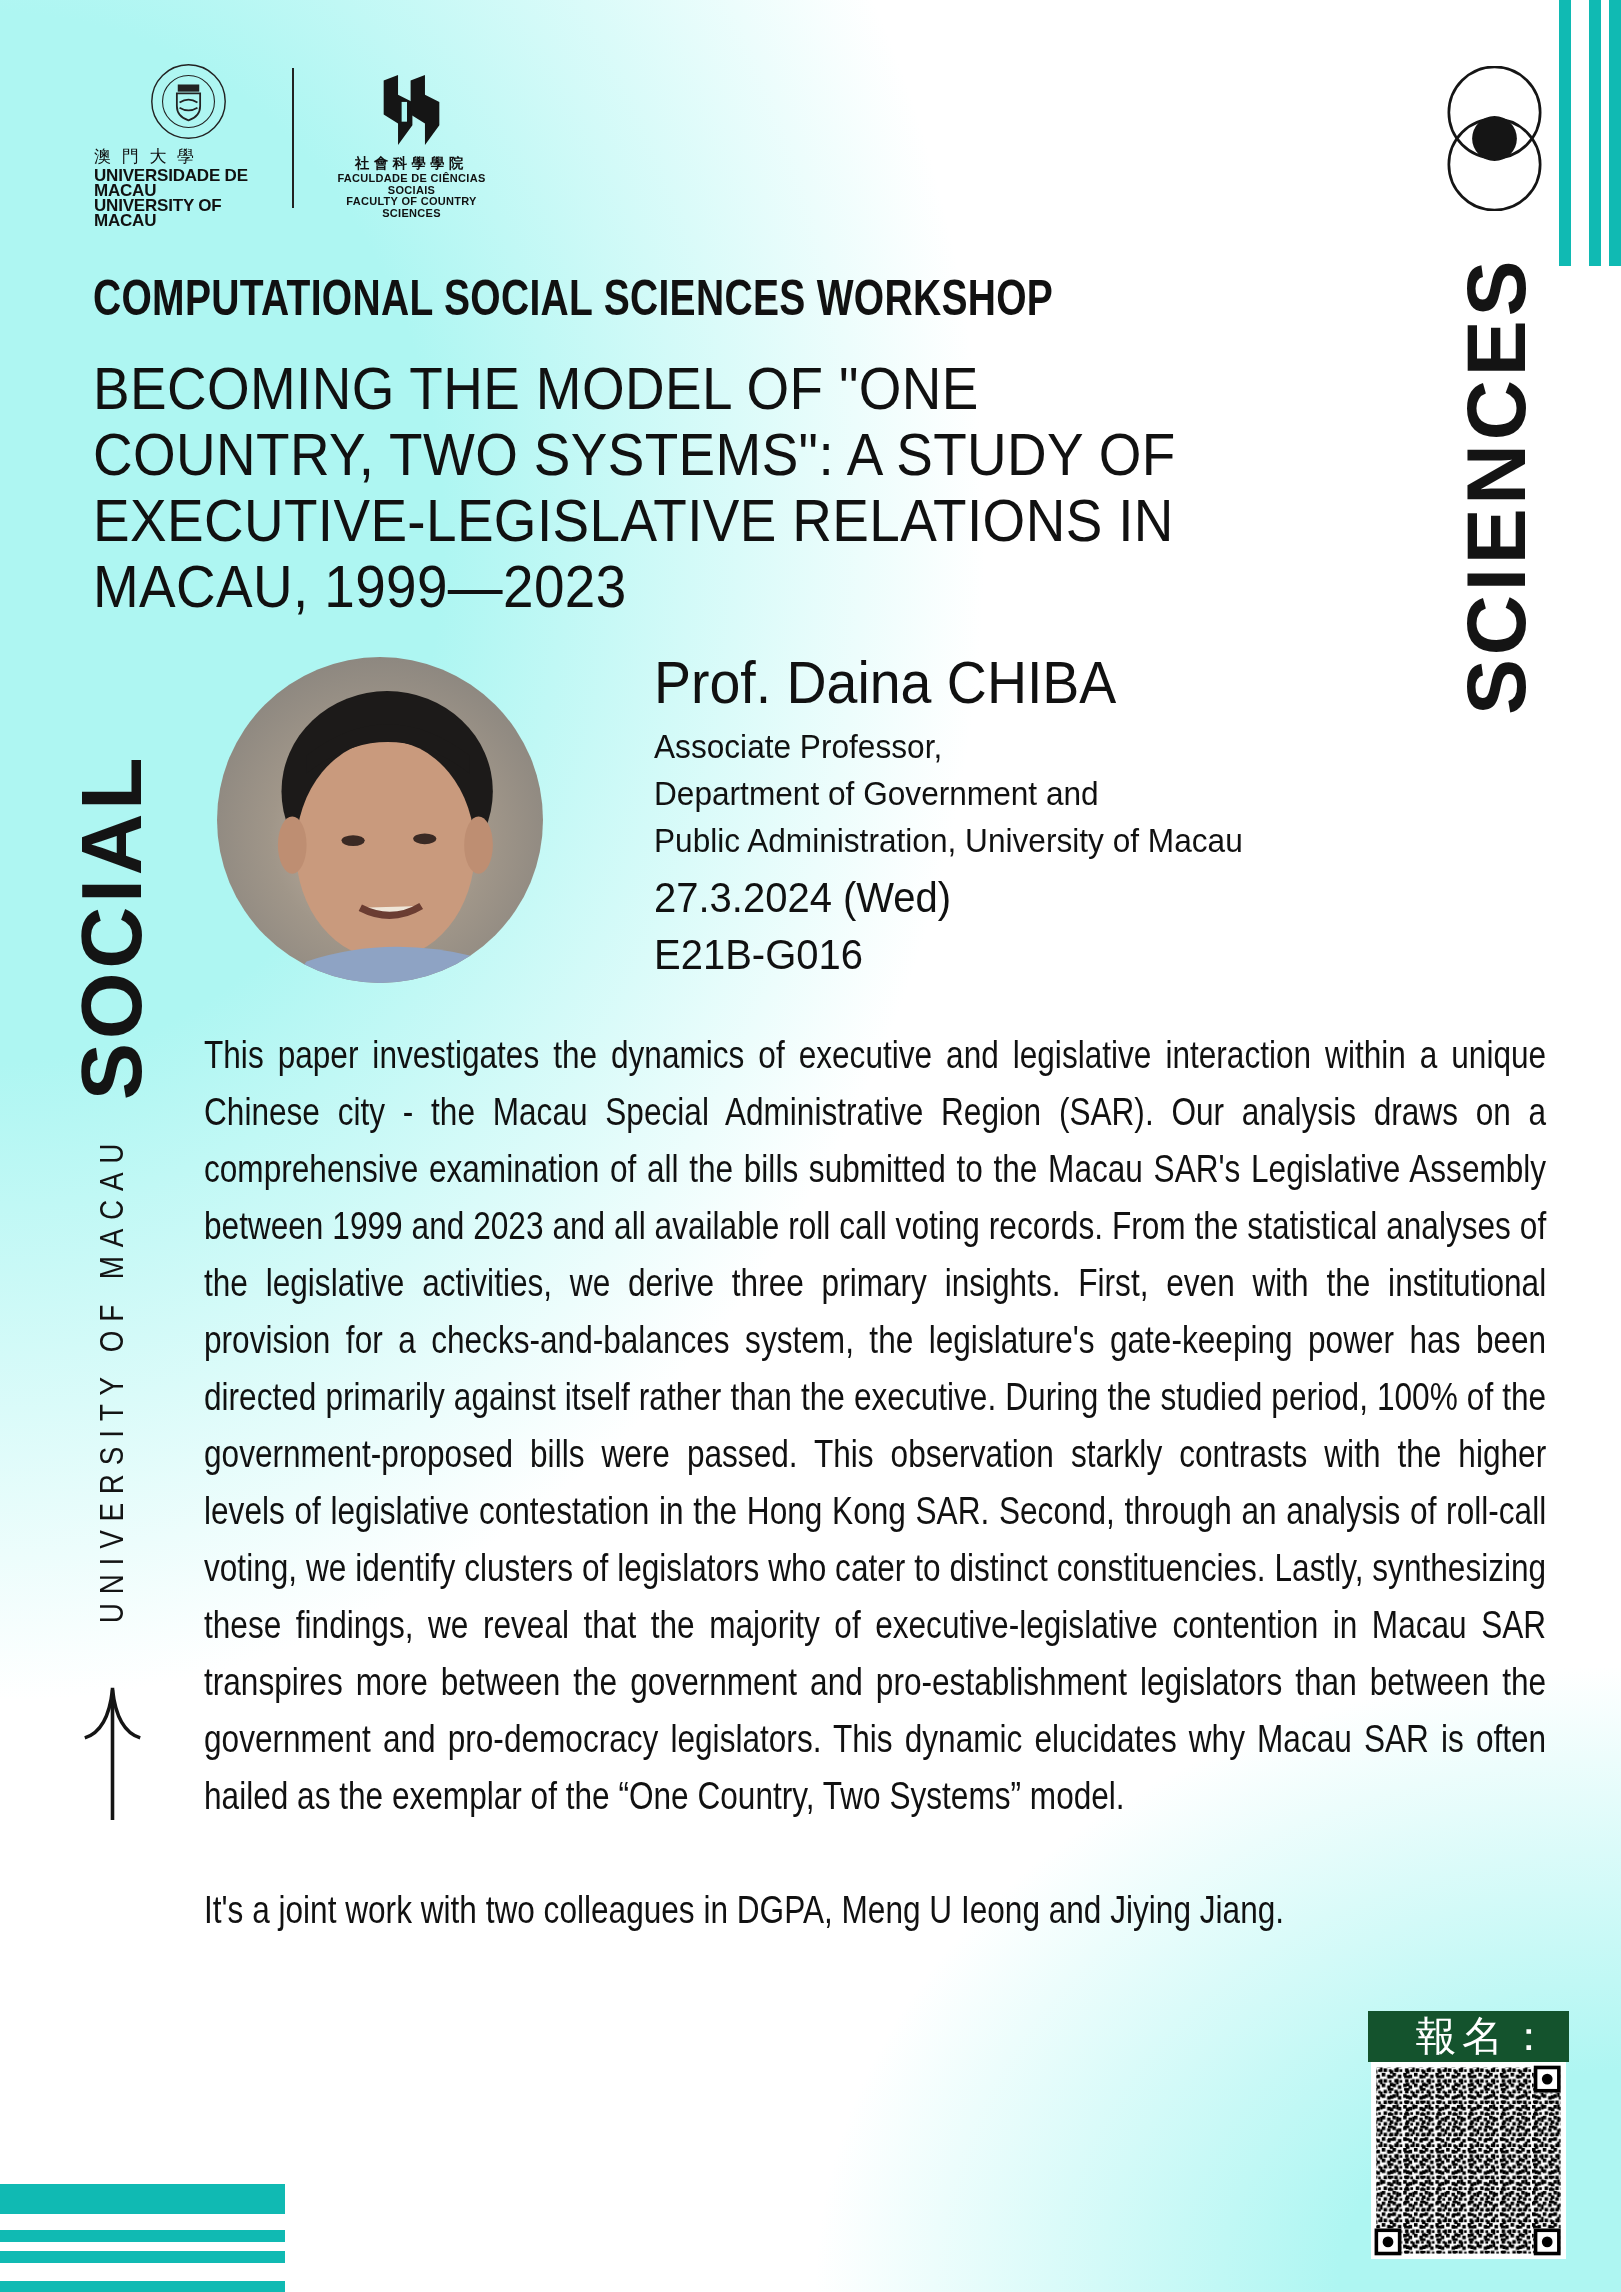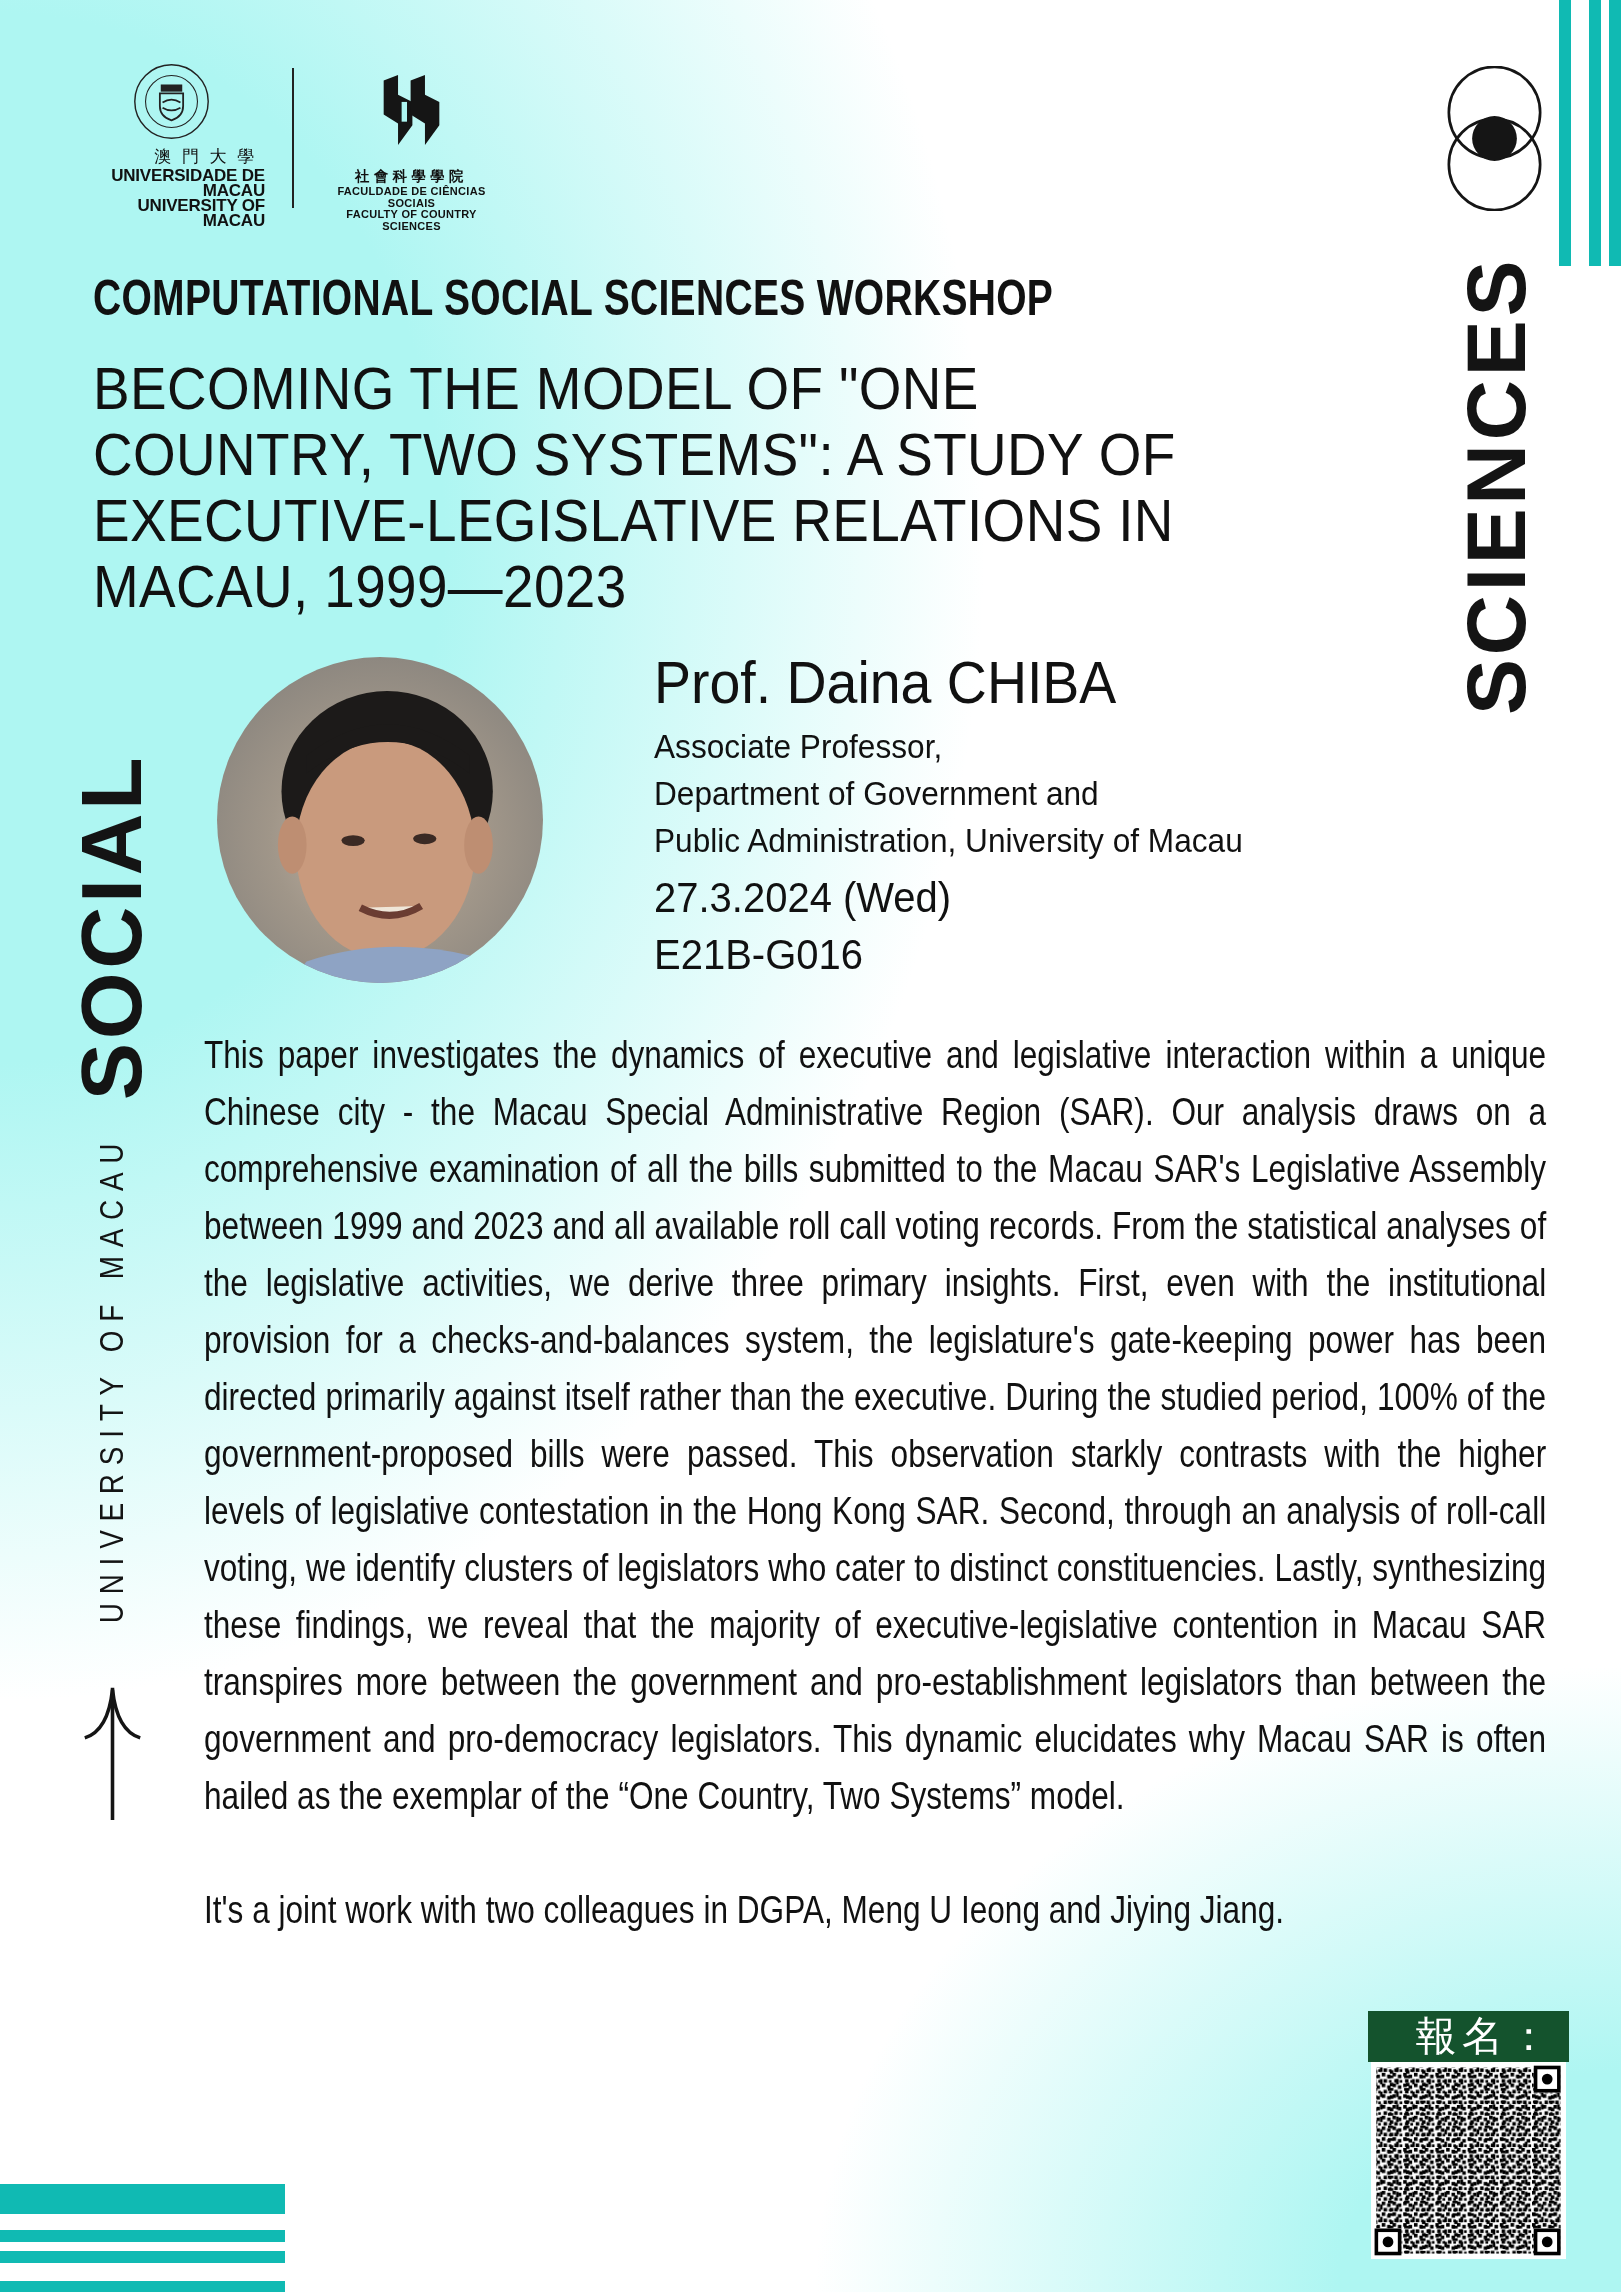--- a/index.html
+++ b/index.html
@@ -7,27 +7,27 @@
     width:1621px; height:2293px; position:relative; overflow:hidden;
     font-family:"Liberation Sans", sans-serif; color:#111;
     background:
       radial-gradient(ellipse 806px 627px at 1621px 2293px, #aef6f2 0%, #aef6f2 35%, rgba(174,246,242,0) 100%),
       radial-gradient(ellipse 985px 1164px at 0px 537px, #aef6f2 0%, #aef6f2 45%, rgba(174,246,242,0) 100%),
       #ffffff;
   }
   .abs { position:absolute; }
 
   
-  .logo-um { left:77px; top:63px; width:188px; height:152px; text-align:right; }
+  .logo-um { left:94px; top:63px; width:188px; height:152px; text-align:left; }
   .seal { width:77px; height:77px; margin:0 auto; }
   .logo-um .zh { font-family:"DejaVu Serif", serif; font-size:17px; letter-spacing:10.7px; margin-top:5.4px; }
   .logo-um .en { font-size:17px; font-weight:bold; line-height:15px; letter-spacing:-0.2px; }
   .logo-divider { left:292px; top:68px; width:1.8px; height:140px; background:#222; }
   .logo-fss { left:322px; top:75px; width:179px; height:134px; text-align:center; }
-  .logo-fss .zh { font-family:"DejaVu Serif", serif; font-size:14.3px; letter-spacing:4.5px; margin-top:22px; font-weight:bold; }
+  .logo-fss .zh { font-family:"DejaVu Serif", serif; font-size:14.3px; letter-spacing:4.5px; margin-top:9px; font-weight:bold; }
   .logo-fss .en { font-size:11px; font-weight:bold; line-height:11.6px; letter-spacing:0.3px; }
 
   
   .bar { top:0; height:266px; background:#10bab3; }
   .eye { left:1446px; top:66px; width:97px; height:145px; }
 
   .vert-sciences {
     left:1458px; top:262px; width:75px; height:448px;
   }
   .vert-sciences span {

